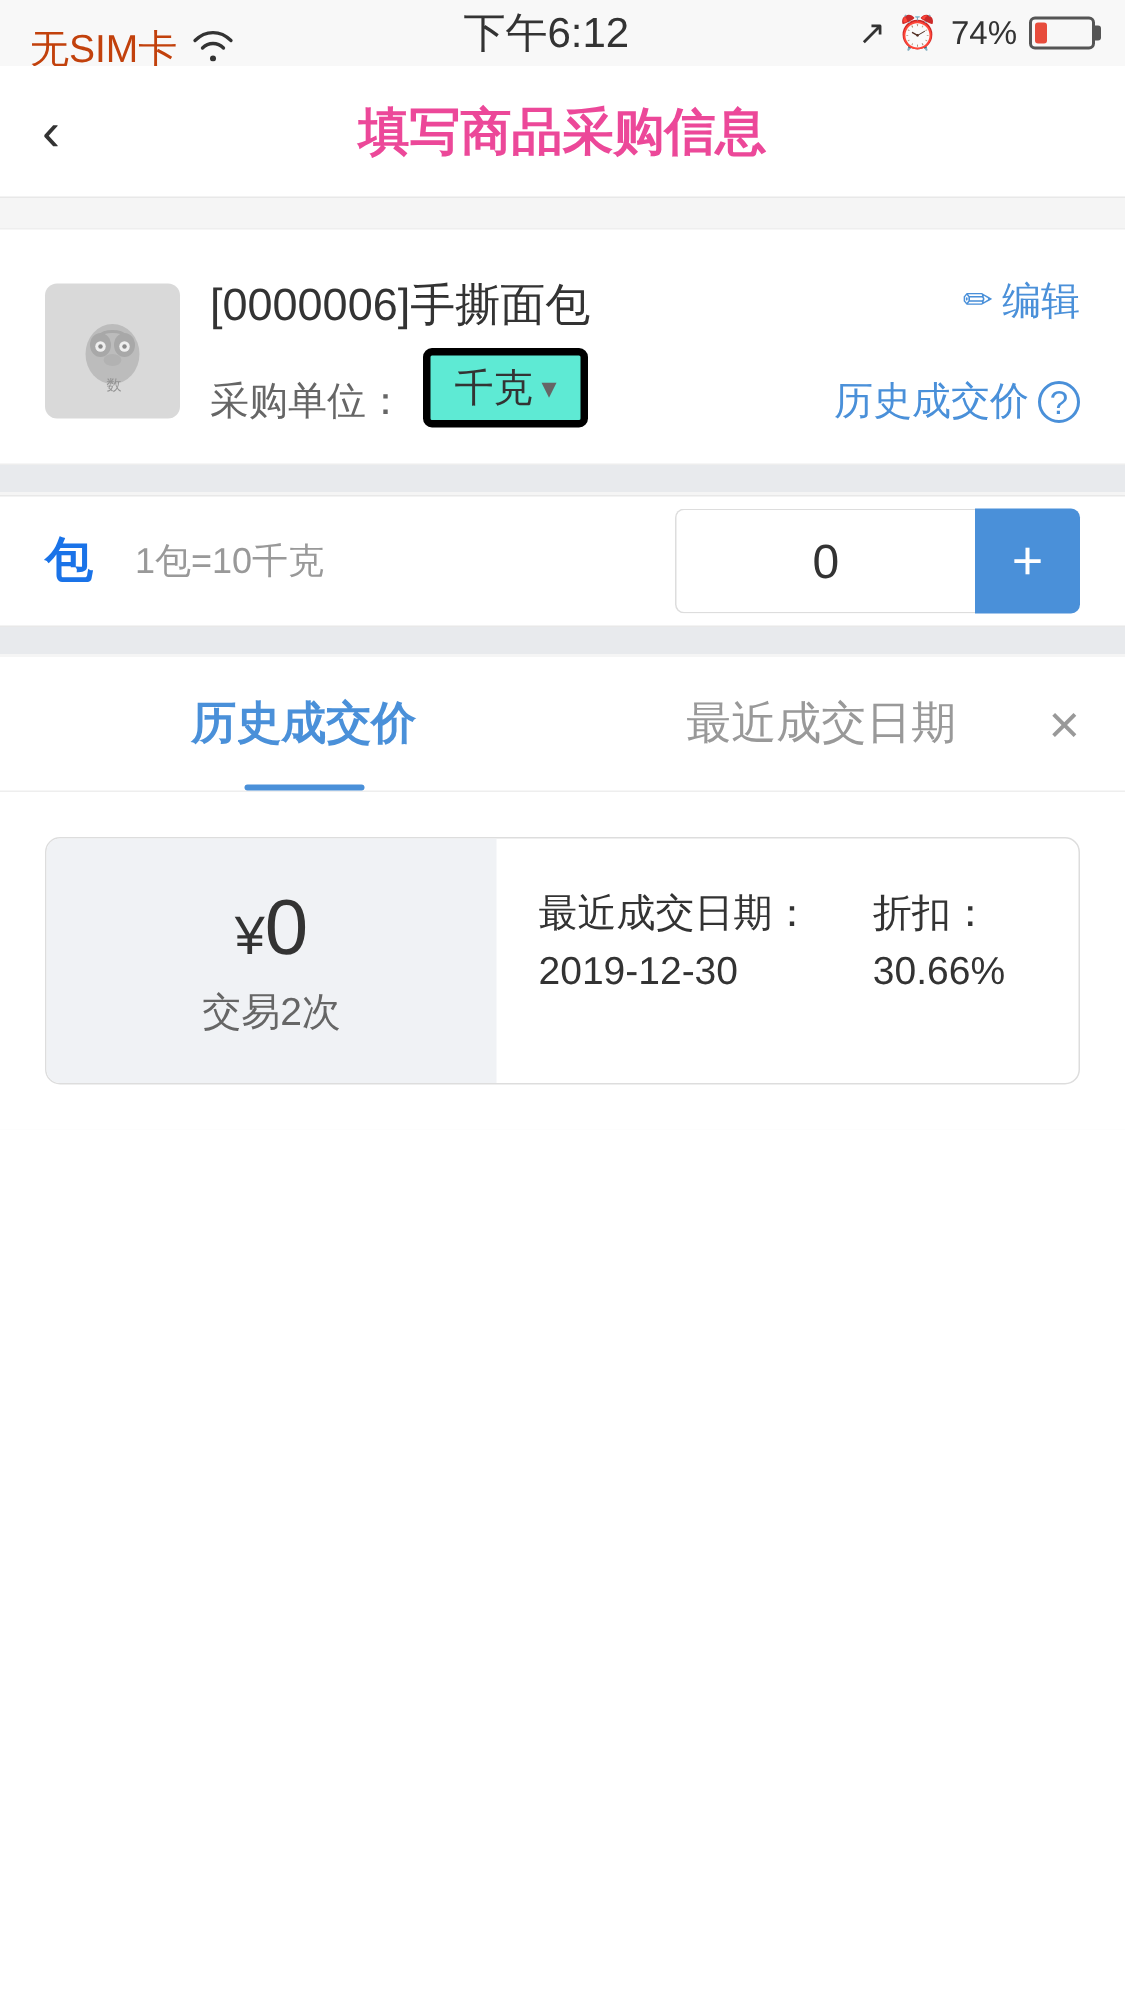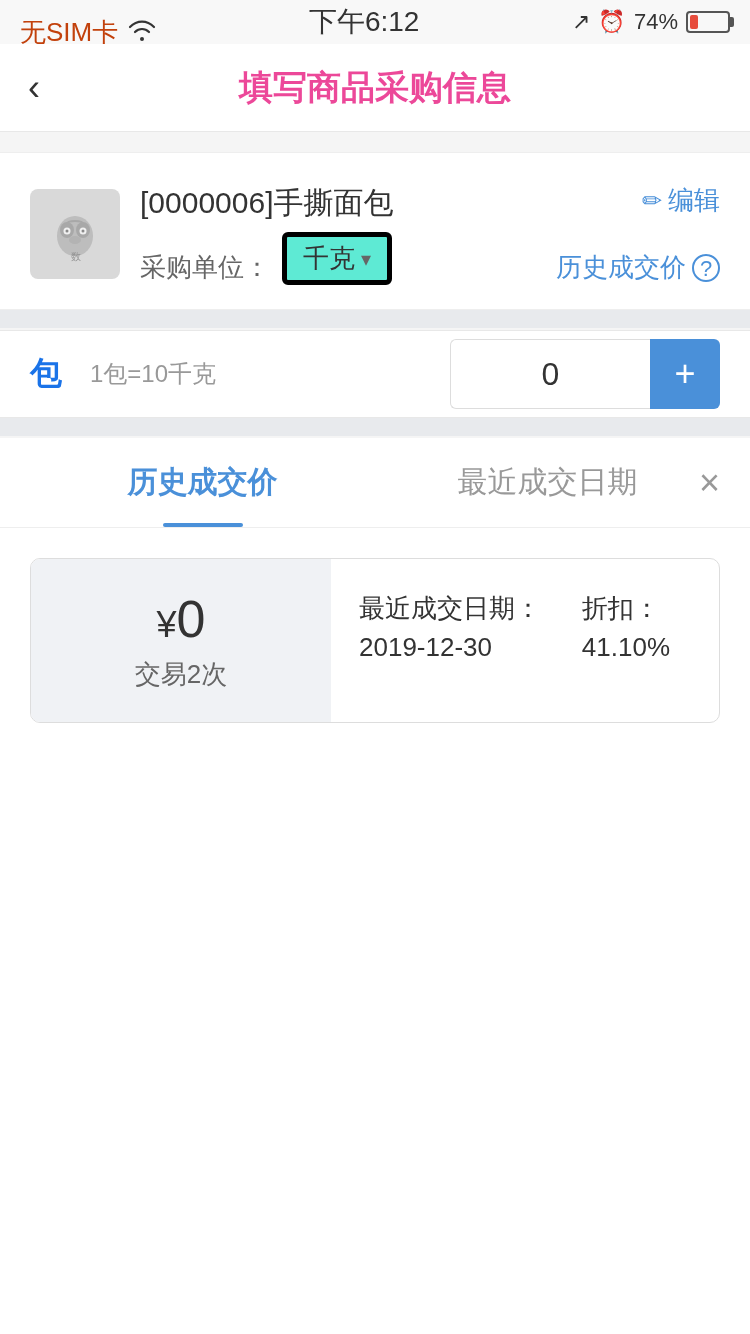--- a/index.html
+++ b/index.html
@@ -433,18 +433,18 @@
 <div class="price-card-area">
   <div class="price-card">
     <div class="price-card-left">
       <div class="price-value">
         <span style="font-size:36px;">¥</span><span>0</span>
       </div>
       <div class="price-count">交易2次</div>
     </div>
     <div class="price-card-right">
       <div class="price-detail-item">最近成交日期：2019-12-30</div>
-      <div class="price-detail-item">折扣：41.10%</div>
+      <div class="price-detail-item">折扣：30.66%</div>
     </div>
   </div>
 </div>
 
 <div class="white-bg"></div>
 
 </body></html>

